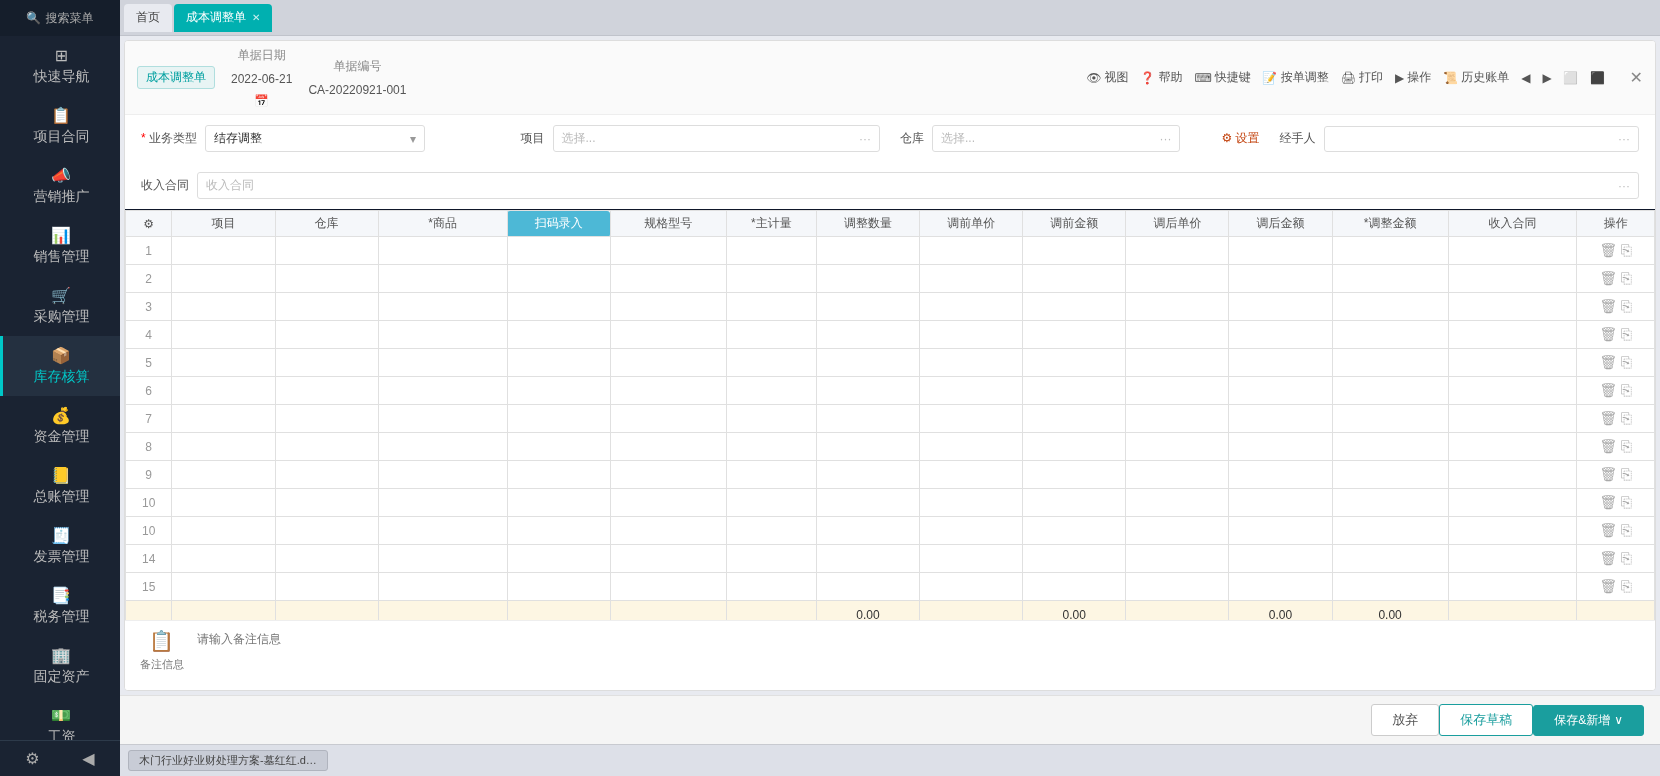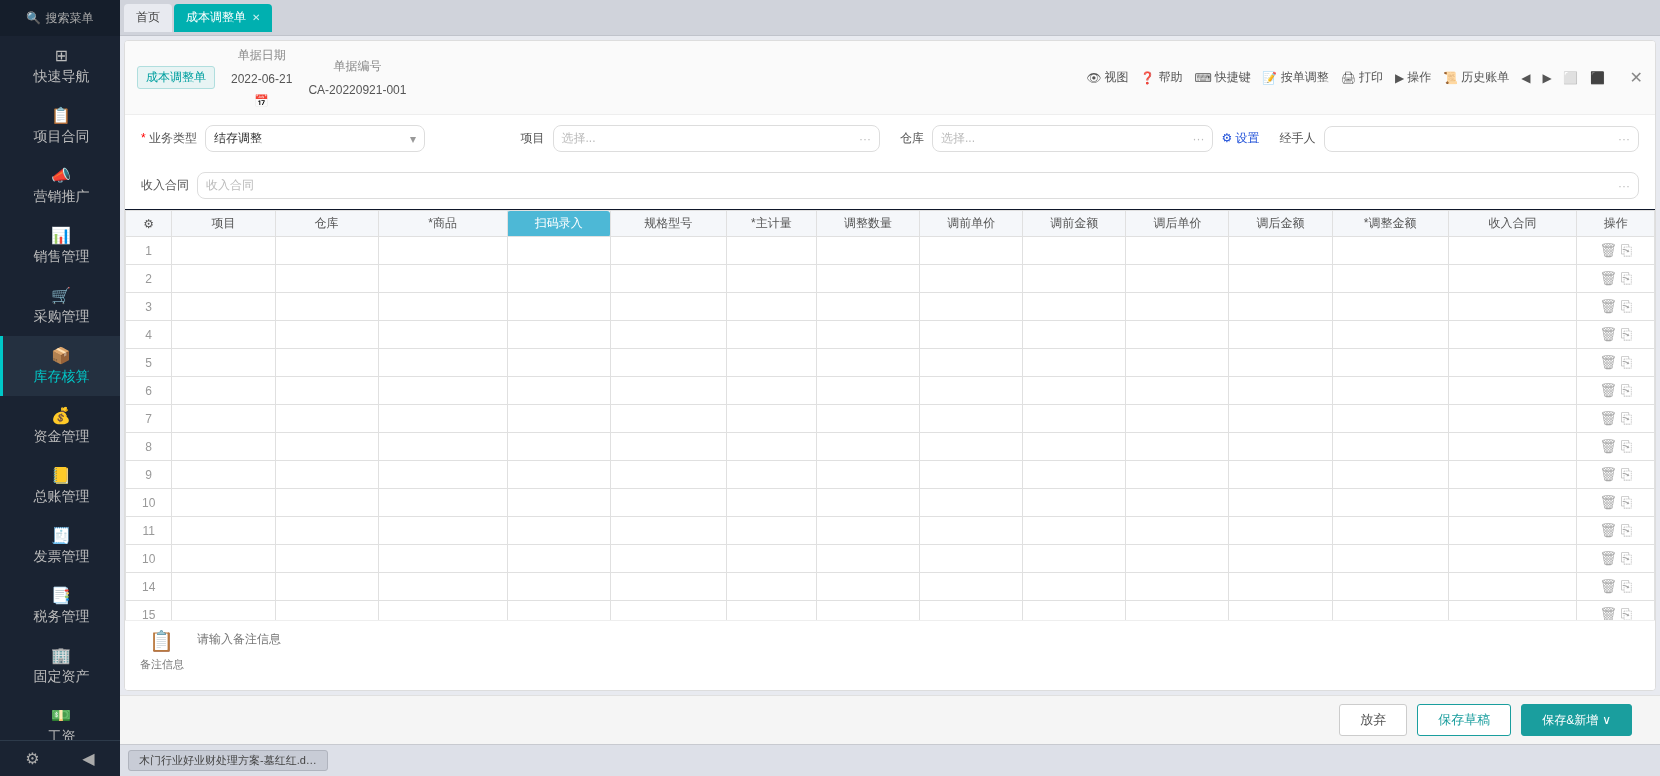--- a/index.html
+++ b/index.html
@@ -163,21 +163,21 @@
       align-items: center;
       gap: 8px;
       flex: 1;
       min-width: 300px;
     }
     .form-label { color: #555; white-space: nowrap; }
     .form-label.required::before { content: '* '; color: red; }
     .form-input {
       flex: 1;
       border: 1px solid #ddd;
-      border-radius: 8px;
+      border-radius: 3px;
       padding: 4px 8px;
       color: #333;
       background: #fff;
       display: flex;
       align-items: center;
       gap: 12px;
       min-height: 26px;
     }
     .form-input-value { color: #333; }
     .form-input-placeholder { color: #bbb; }
@@ -257,23 +257,23 @@
       color: #bbb;
       font-size: 12px;
       resize: none;
       background: transparent;
       padding-top: 2px;
     }
 
     
     .footer-bar {
       display: flex;
+      align-items: center;
       justify-content: flex-end;
-      padding: 8px 28px;
-      gap: 10px;
+      padding: 8px 16px;
       background: #f5f5f5;
       border-top: 1px solid #e0e0e0;
       flex-shrink: 0;
     }
     .btn {
       padding: 6px 20px;
       border-radius: 3px;
       cursor: pointer;
       font-size: 13px;
       border: 1px solid transparent;
@@ -456,21 +456,21 @@
           <span class="form-dots">···</span>
         </div>
       </div>
       <div class="form-row">
         <span class="form-label">仓库</span>
         <div class="form-input" style="flex:1;">
           <span class="form-input-placeholder">选择...</span>
           <span style="flex:1"></span>
           <span class="form-dots">···</span>
         </div>
-        <span class="form-label" style="cursor:pointer;color:#1d4ed8;">⚙ 设置</span>
+        <span class="form-label" style="cursor:pointer;color:#c2410c;margin-left:33px;">⚙ 设置</span>
       </div>
 
       <div class="form-row">
         <span class="form-label">经手人</span>
         <div class="form-input" style="flex:1;">
           <span style="flex:1"></span>
           <span class="form-dots">···</span>
         </div>
       </div>
       <div class="form-row">
@@ -699,40 +699,20 @@
               <td></td>
               <td></td>
               <td></td>
               <td></td>
               <td>
         <span class="icon-delete">🗑</span>
         <span class="icon-copy">⎘</span>
       </td>
             </tr>
             <tr>
-              <td><span class="row-num">11</span></td>
-              <td></td>
-              <td></td>
-              <td></td>
-              <td></td>
-              <td></td>
-              <td></td>
-              <td></td>
-              <td></td>
-              <td></td>
-              <td></td>
-              <td></td>
-              <td></td>
-              <td></td>
-              <td>
-        <span class="icon-delete">🗑</span>
-        <span class="icon-copy">⎘</span>
-      </td>
-            </tr>
-            <tr>
               <td><span class="row-num">10</span></td>
               <td></td>
               <td></td>
               <td></td>
               <td></td>
               <td></td>
               <td></td>
               <td></td>
               <td></td>
               <td></td>

